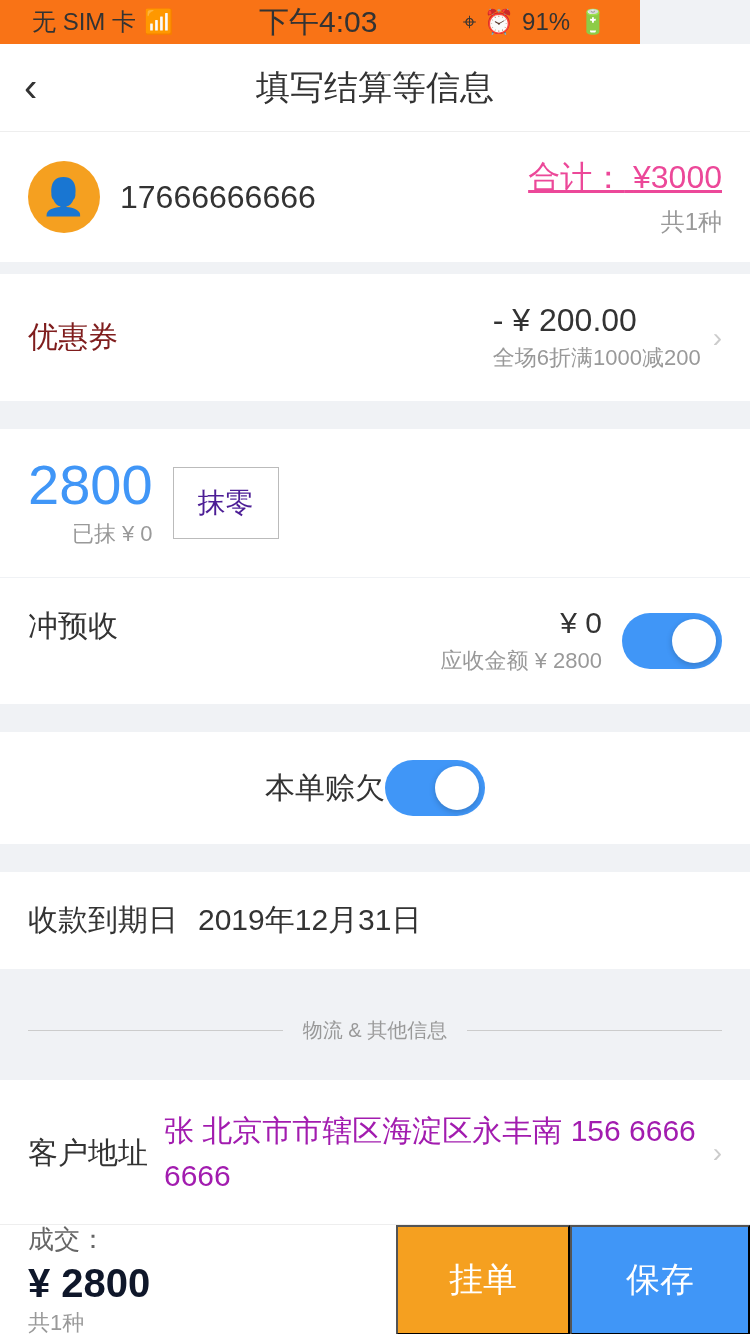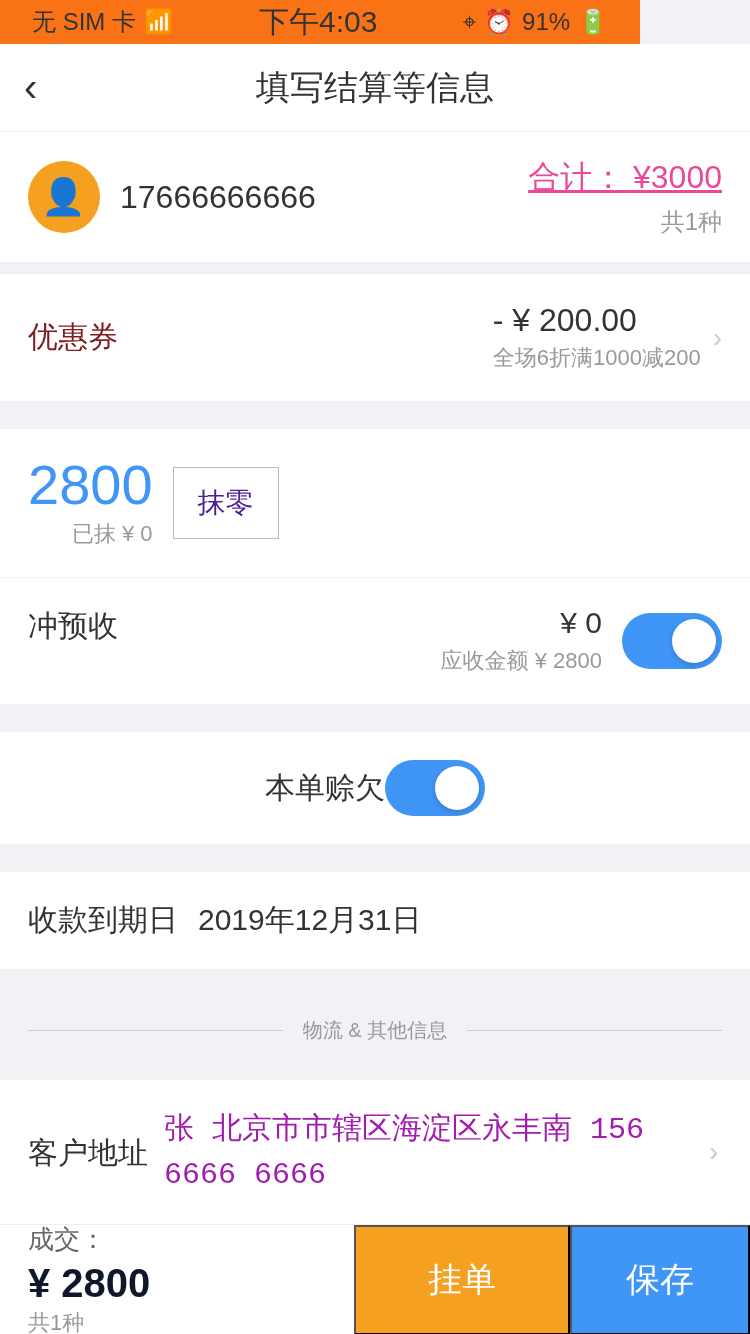--- a/index.html
+++ b/index.html
@@ -213,21 +213,20 @@
     }
 
     
     .address-row {
       background: #fff;
       padding: 28px;
       display: flex;
       align-items: center;
       justify-content: space-between;
       margin-bottom: 12px;
-      font-family: Liberation Mono, monospace;
     }
     .address-label { font-size: 30px; color: #333; min-width: 120px; }
     .address-value { font-size: 30px; color: #a21caf; flex: 1; margin: 0 16px; line-height: 1.5; }
     .address-arrow { font-size: 28px; color: #ccc; }
 
     
     .bottom-bar {
       position: fixed;
       bottom: 0;
       left: 0;
@@ -239,21 +238,21 @@
       border-top: 1px solid #eee;
     }
     .bottom-info {
       flex: 1;
       padding: 0 28px;
     }
     .bottom-deal { font-size: 26px; color: #666; }
     .bottom-price { font-size: 40px; font-weight: 600; color: #0f172a; margin-top: 4px; }
     .bottom-count { font-size: 22px; color: #999; margin-top: 2px; }
     .btn-pending {
-      width: 216px;
+      width: 174px;
       height: 110px;
       background: #f5a020;
       display: flex; align-items: center; justify-content: center;
       font-size: 34px;
       color: #fff;
       cursor: pointer;
     }
     .btn-save {
       width: 180px;
       height: 110px;

